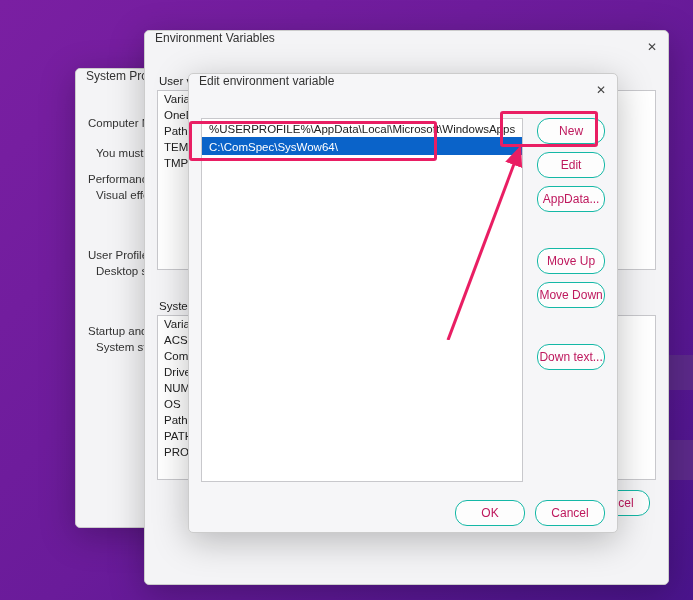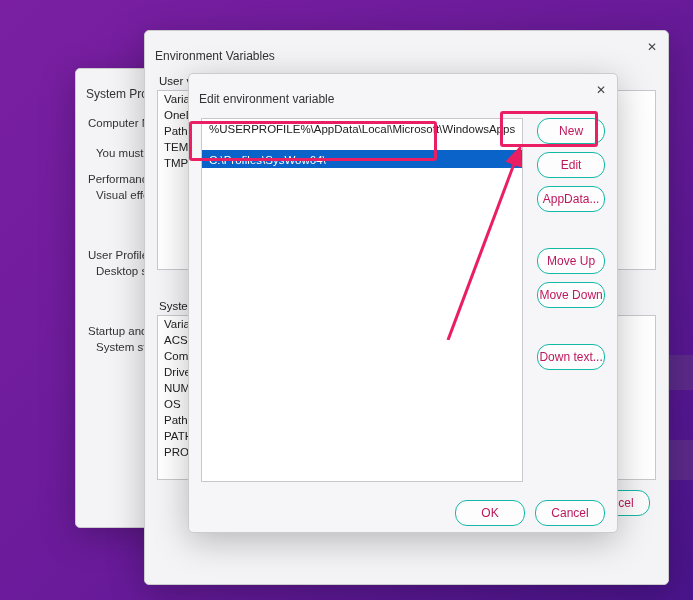--- a/index.html
+++ b/index.html
@@ -20,21 +20,21 @@
 
   .win {
     position: absolute;
     background: #f4f4f6;
     border: 1px solid #ccc;
     border-radius: 5px;
     box-shadow: 0 8px 35px rgba(0,0,0,.25);
   }
   .win .title {
     height: 32px;
-    display:flex; align-items:flex-end;
+    display:flex; align-items:flex-start;
     padding: 0 10px;
     font-size: 12px;
     color:#333;
     position:relative;
   }
   .closex {
     position:absolute; right:6px; top:6px;
     width:20px;height:20px;
     display:flex;align-items:center;justify-content:center;
     font-size:12px; color:#444;
@@ -87,21 +87,21 @@
     height: calc(100% - 32px);
     flex-direction:column;
   }
   #editdlg .mainrow { display:flex; gap:14px; flex:1; }
   .pathlist {
     flex:1;
     border:1px solid #c8c8cc;
     background:#fff;
     font-size:11.5px;
     position:relative;
-    display:flex;flex-direction:column;gap:13px;
+    display:flex;flex-direction:column;
   }
   .pathlist .item { padding:3px 7px; height:18px; line-height:14px; white-space:nowrap; overflow:hidden; }
   .pathlist .item.sel { background:#0a63c9; color:#fff; }
   .sidebtns { width:92px; display:flex; flex-direction:column; gap:8px; }
   .sidebtns .spacer { height:20px; }
   .sidebtns .btn { width:100%; min-width:0; }
   #editdlg .dlg-footer {
     display:flex; justify-content:flex-end; gap:10px; padding-top:4px;
   }
 
@@ -179,21 +179,21 @@
 
 <div id="editdlg" class="win">
   <div class="title">
     <span>Edit environment variable</span>
     <span class="closex">✕</span>
   </div>
   <div class="body">
     <div class="mainrow">
       <div class="pathlist" id="pathlist">
           <div class="item">%USERPROFILE%\AppData\Local\Microsoft\WindowsApps</div>
-          <div class="item sel">C:\Profiles\SysWow64\</div>
+          <div class="item sel">C:\ComSpec\SysWow64\</div>
         </div>
       <div class="sidebtns">
         <div class="btn">New</div>
         <div class="btn">Edit</div>
         <div class="btn">AppData...</div>
         <div class="spacer"></div>
         <div class="btn">Move Up</div>
         <div class="btn">Move Down</div>
         <div class="spacer"></div>
         <div class="btn">Down text...</div>

